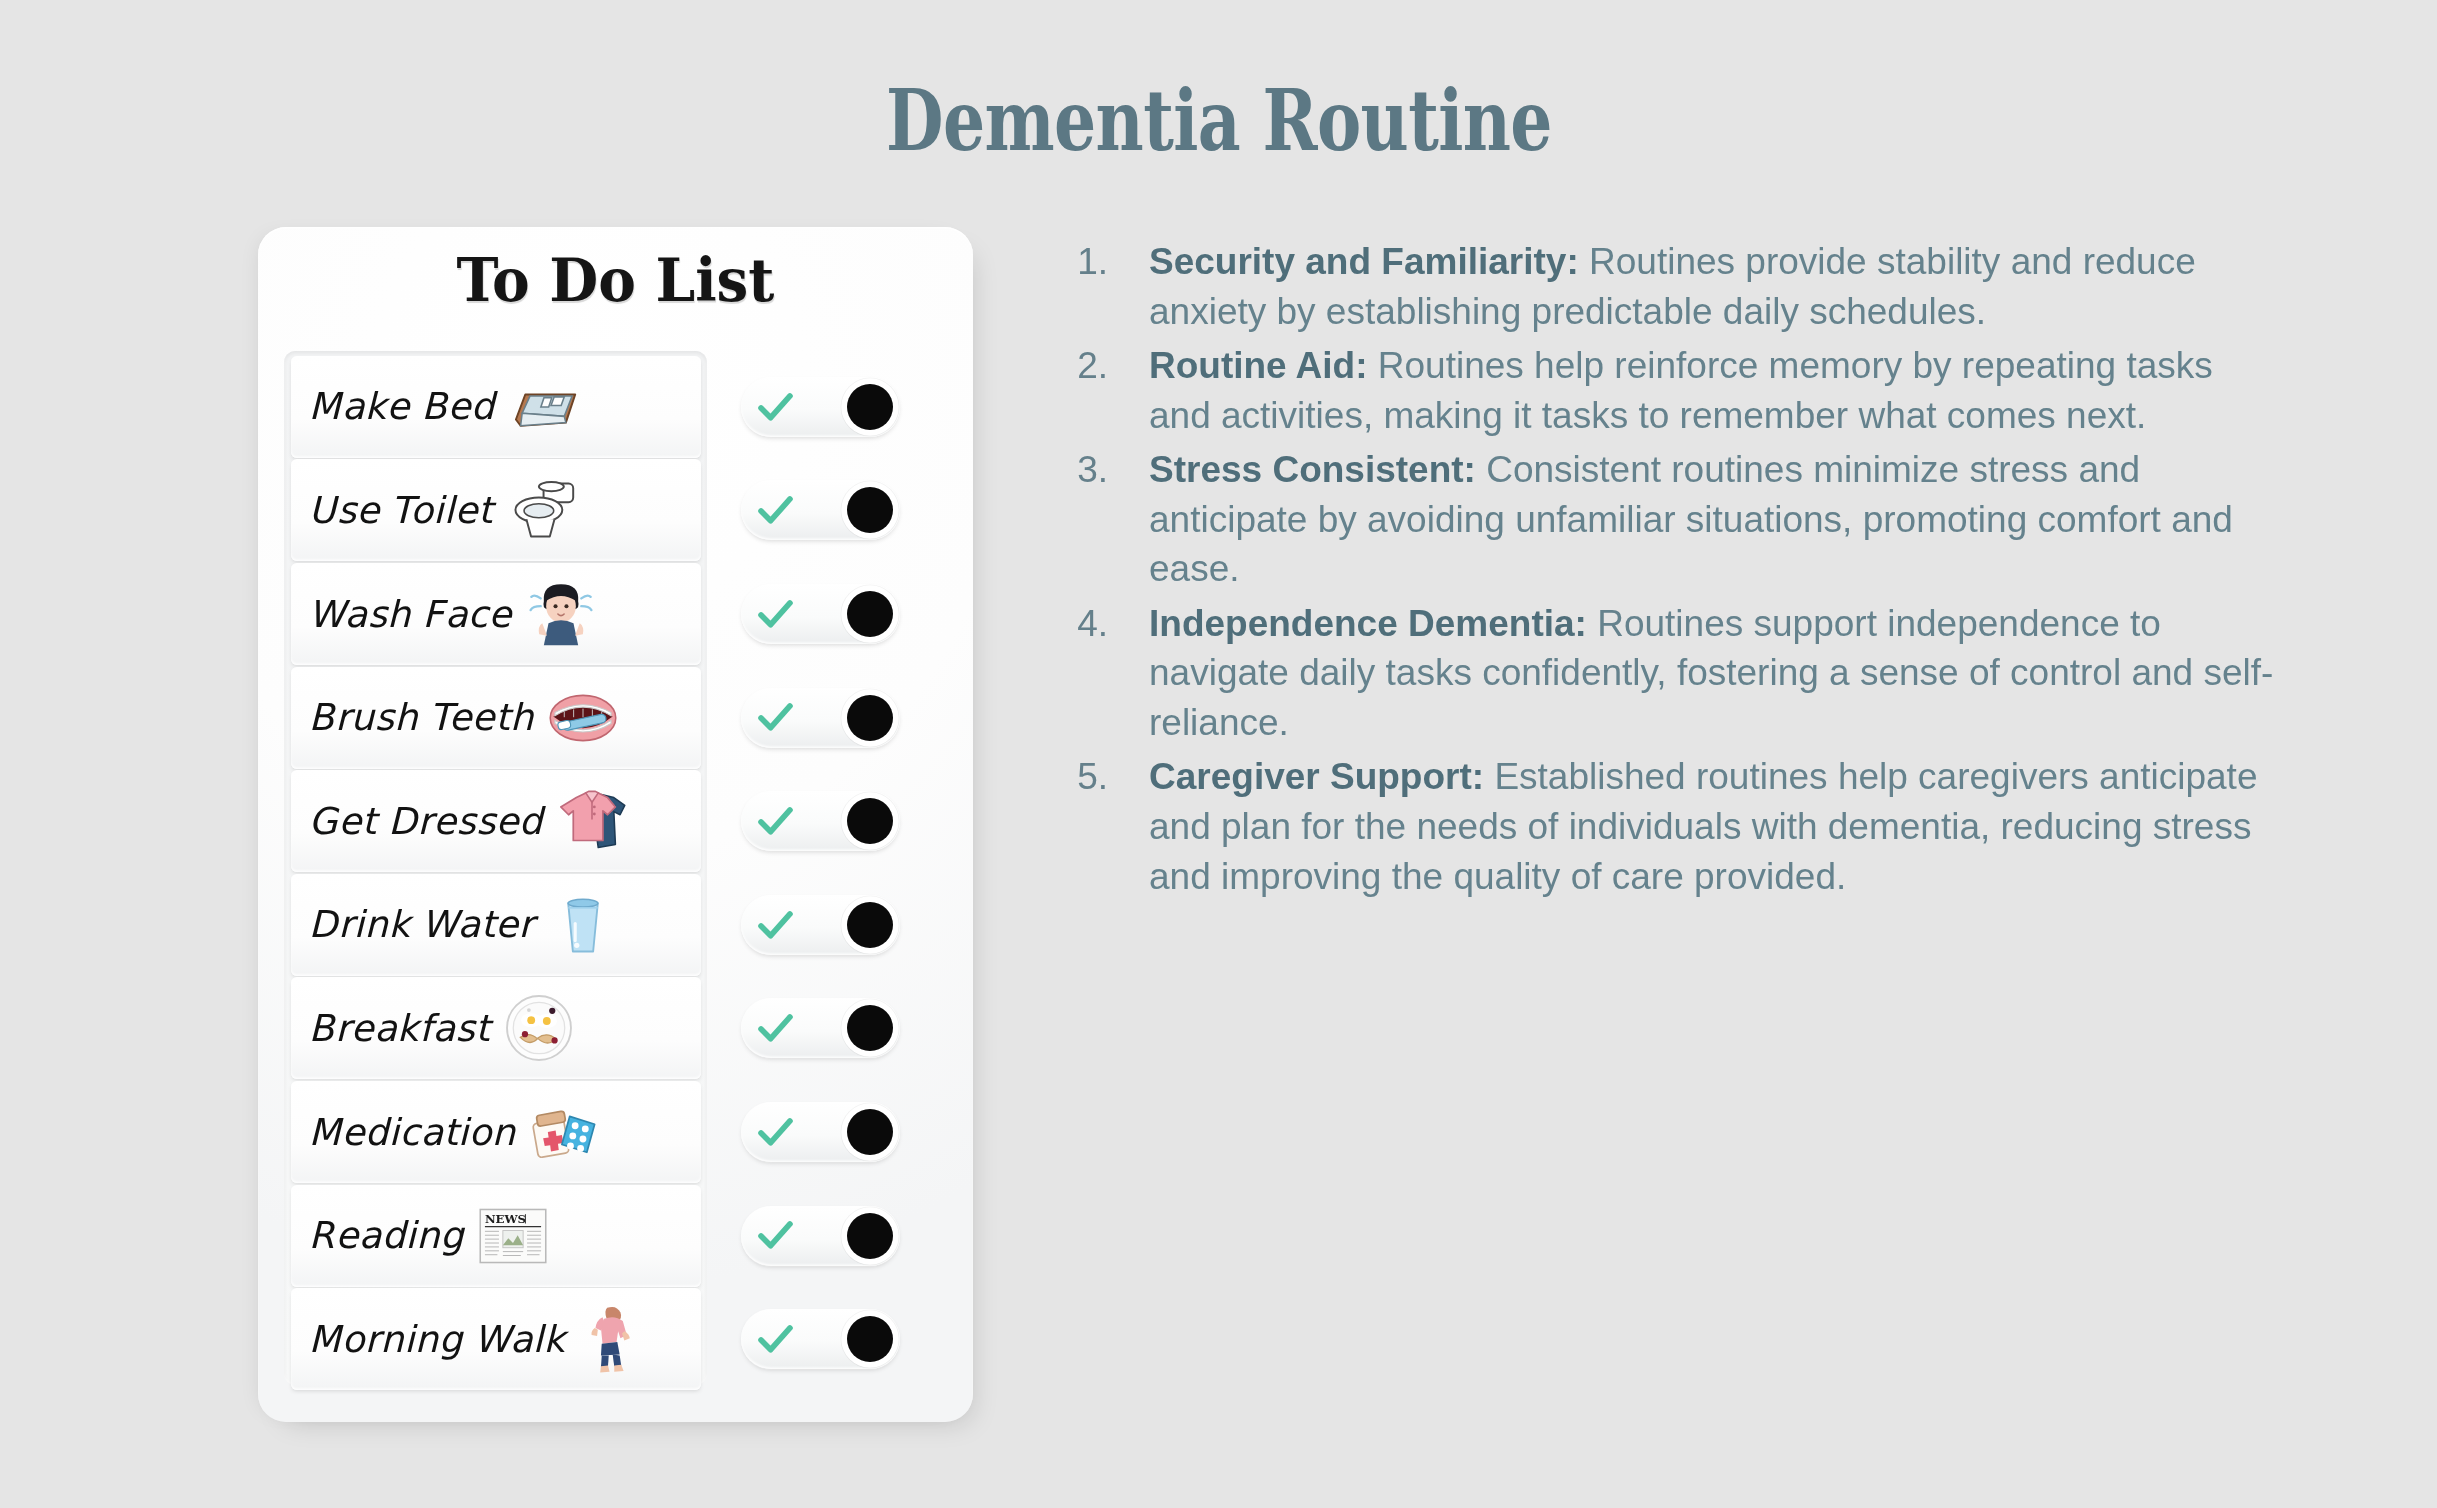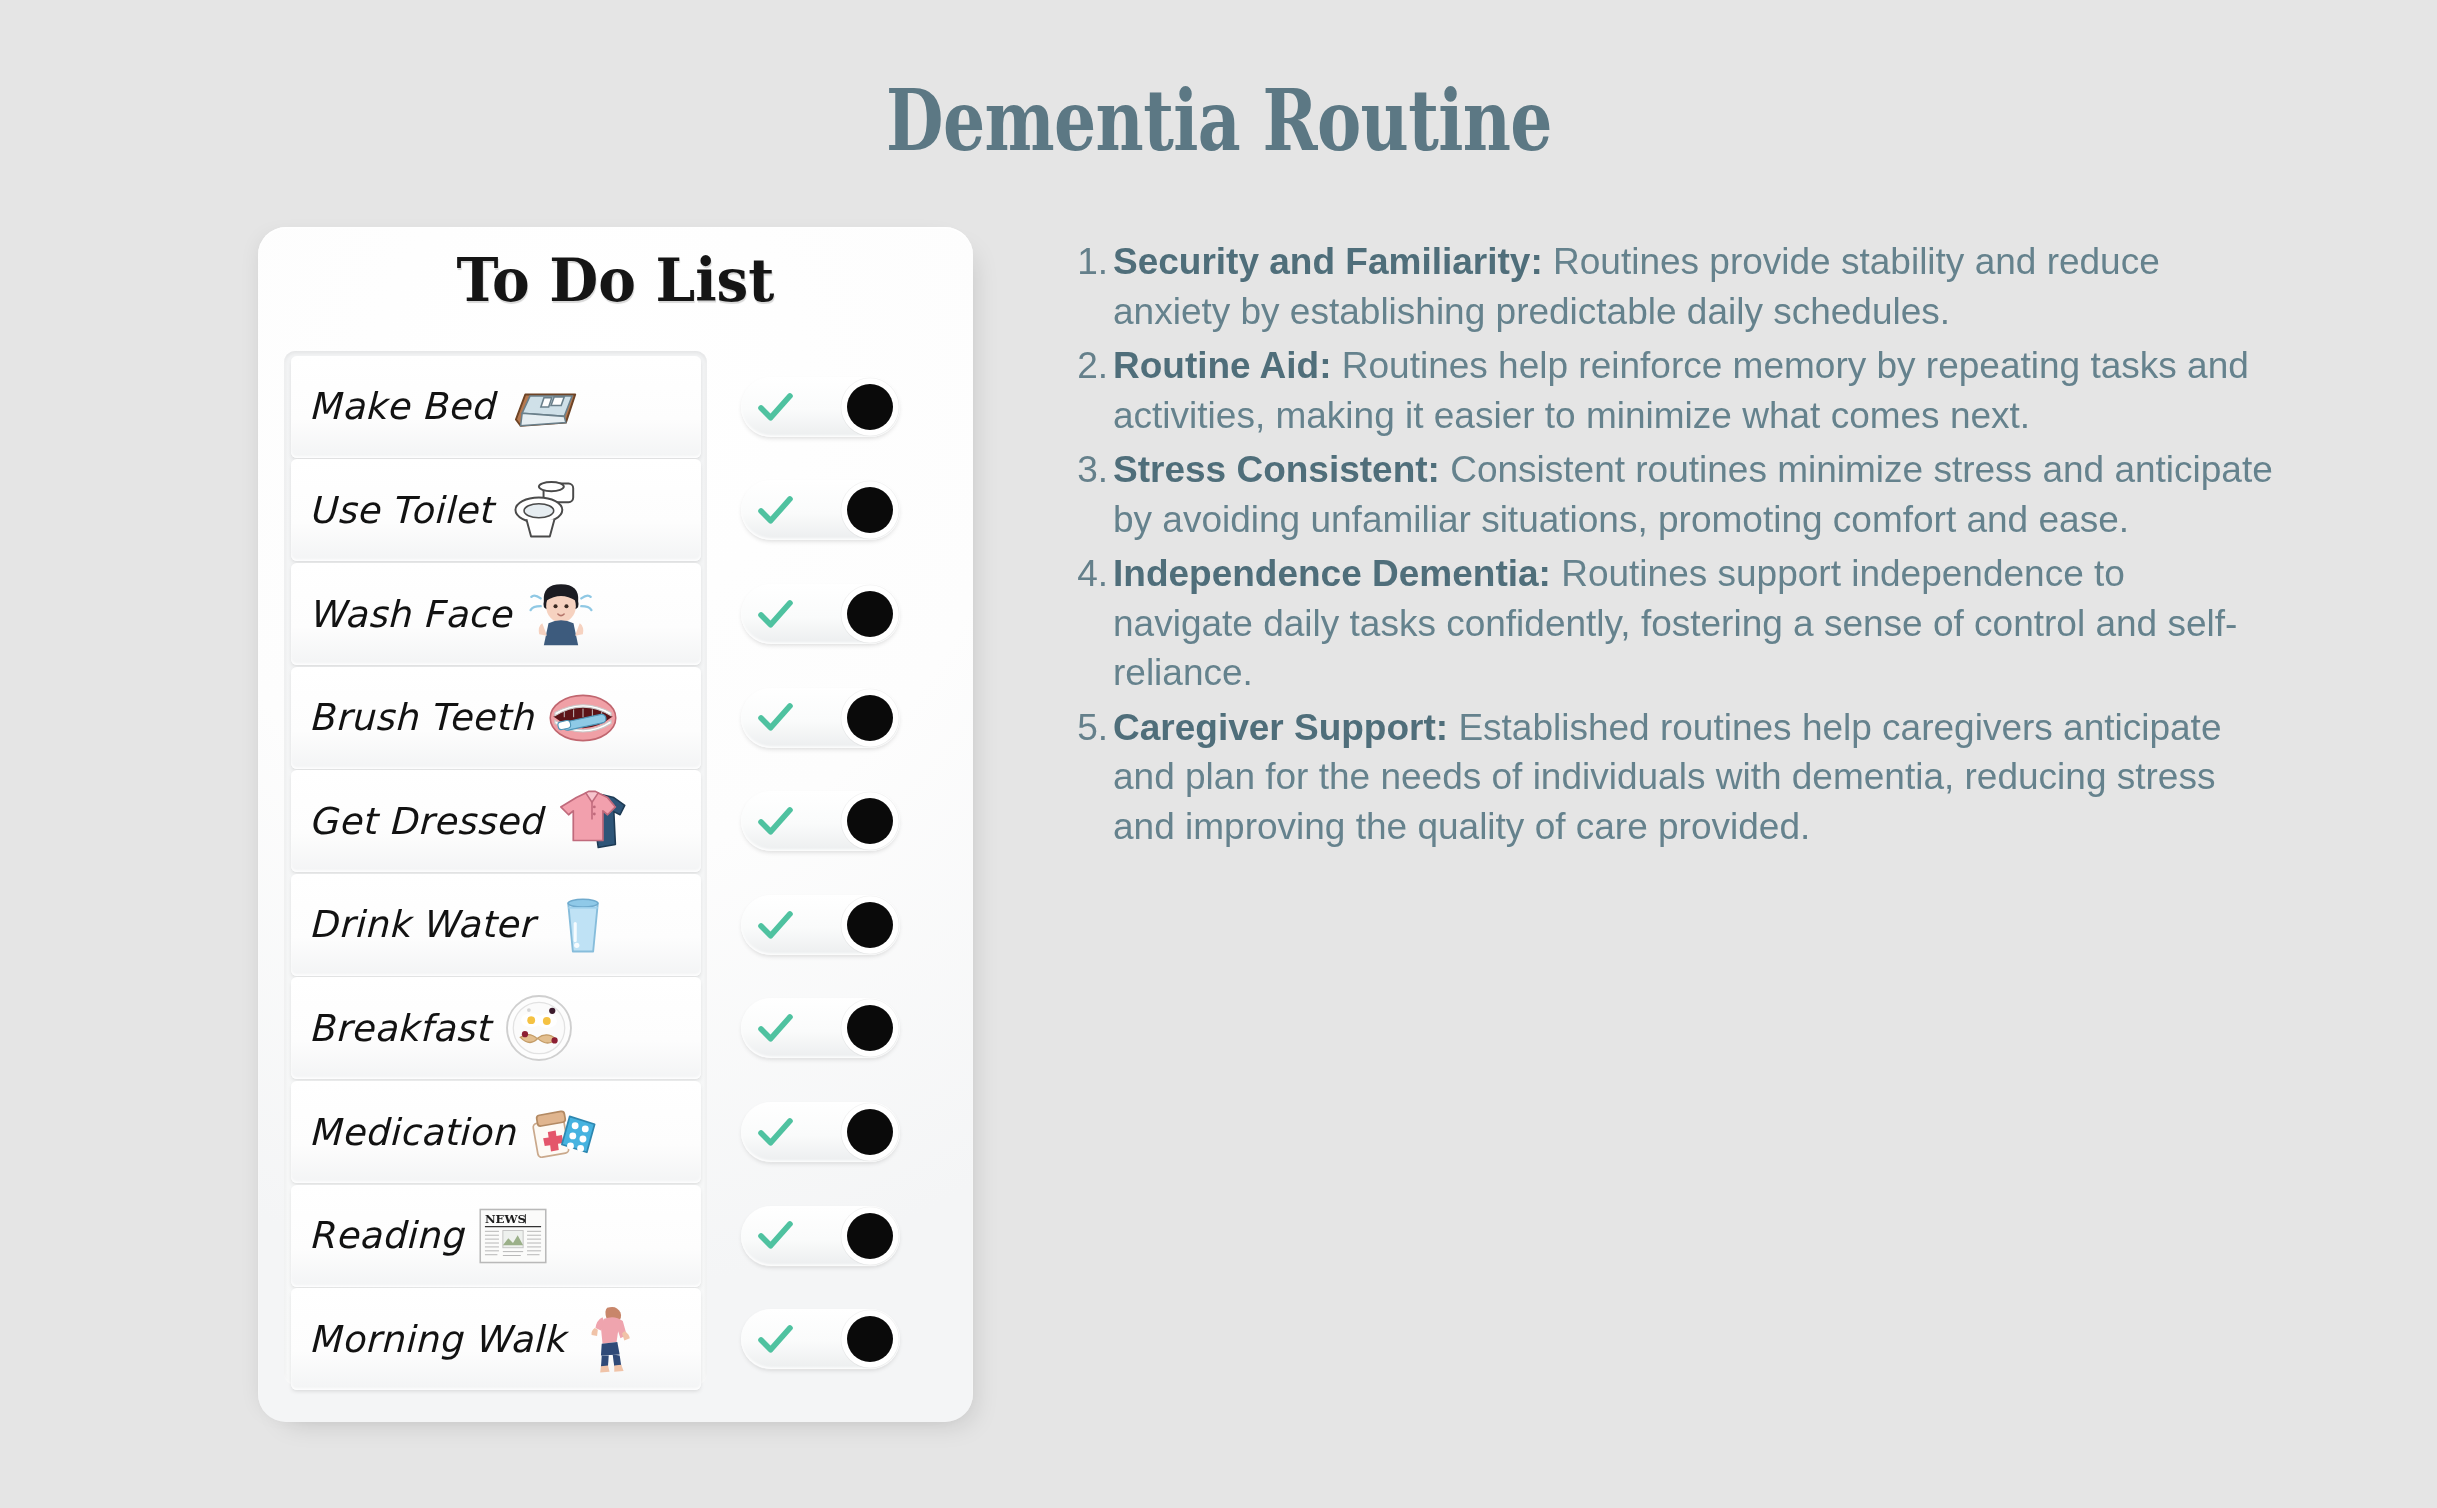--- a/index.html
+++ b/index.html
@@ -191,21 +191,21 @@
 
   .benefit-num {
     flex: 0 0 auto;
     width: 42px;
     text-align: right;
     padding-right: 4.9px;
     font-weight: 400;
     color: #65808b;
   }
 
-  .benefit-body { flex: 1 1 auto; }
+  .benefit-body { flex: 1 1 auto; margin-left: 36px; }
 
   .benefit-term {
     font-weight: 700;
     color: #4f6e7a;
   }
 
   .benefit-text { font-weight: 400; color: #65828d; }
 </style>
 </head>
 <body>
@@ -504,21 +504,21 @@
     </div>
 </div>
 
 <div class="benefits" id="benefits">
     <div class="benefit">
       <span class="benefit-num">1.</span>
       <span class="benefit-body"><span class="benefit-term">Security and Familiarity:</span><span class="benefit-text"> Routines provide stability and reduce anxiety by establishing predictable daily schedules.</span></span>
     </div>
     <div class="benefit">
       <span class="benefit-num">2.</span>
-      <span class="benefit-body"><span class="benefit-term">Routine Aid:</span><span class="benefit-text"> Routines help reinforce memory by repeating tasks and activities, making it easier to minimize what comes next.</span></span>
+      <span class="benefit-body"><span class="benefit-term">Routine Aid:</span><span class="benefit-text"> Routines help reinforce memory by repeating tasks and activities, making it tasks to remember what comes next.</span></span>
     </div>
     <div class="benefit">
       <span class="benefit-num">3.</span>
       <span class="benefit-body"><span class="benefit-term">Stress Consistent:</span><span class="benefit-text"> Consistent routines minimize stress and anticipate by avoiding unfamiliar situations, promoting comfort and ease.</span></span>
     </div>
     <div class="benefit">
       <span class="benefit-num">4.</span>
       <span class="benefit-body"><span class="benefit-term">Independence Dementia:</span><span class="benefit-text"> Routines support independence to navigate daily tasks confidently, fostering a sense of control and self-reliance.</span></span>
     </div>
     <div class="benefit">

